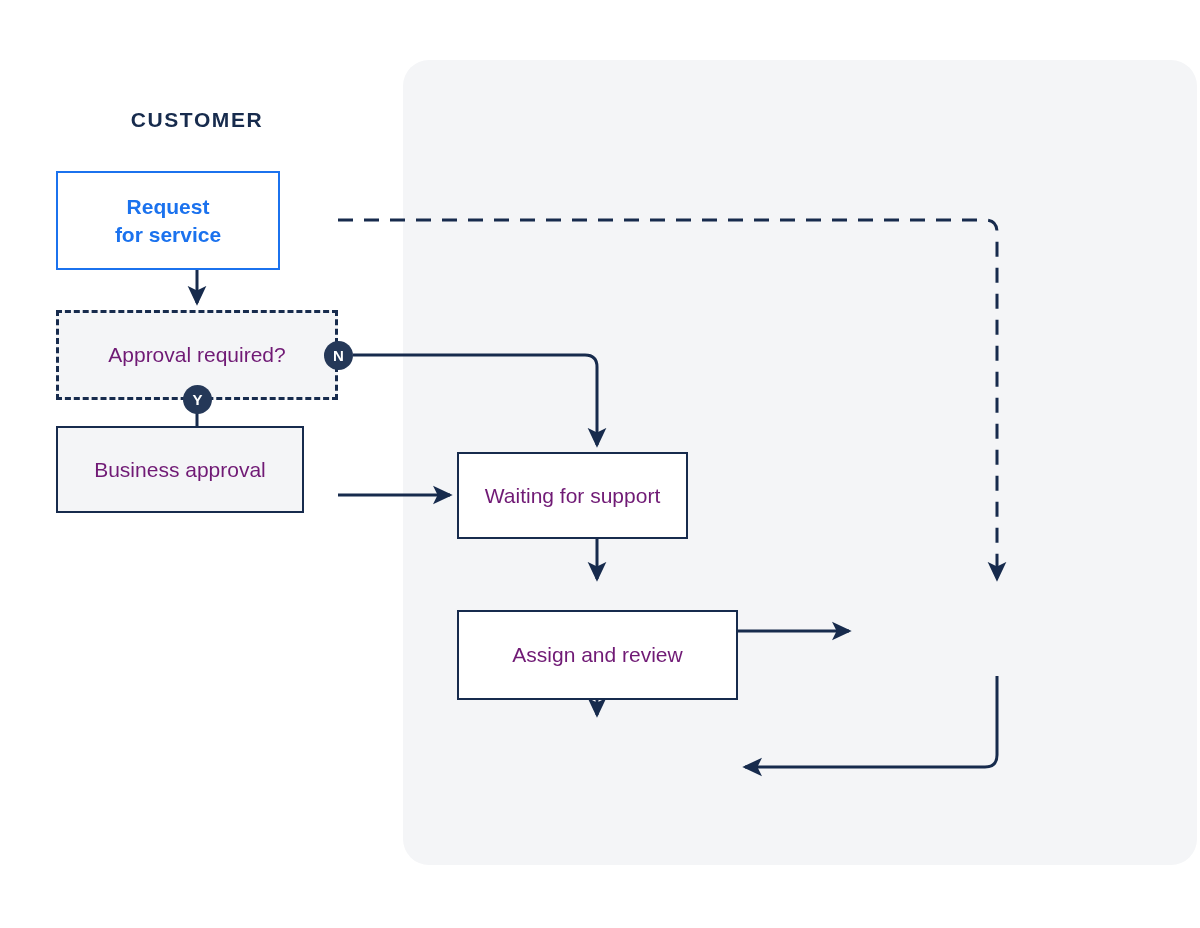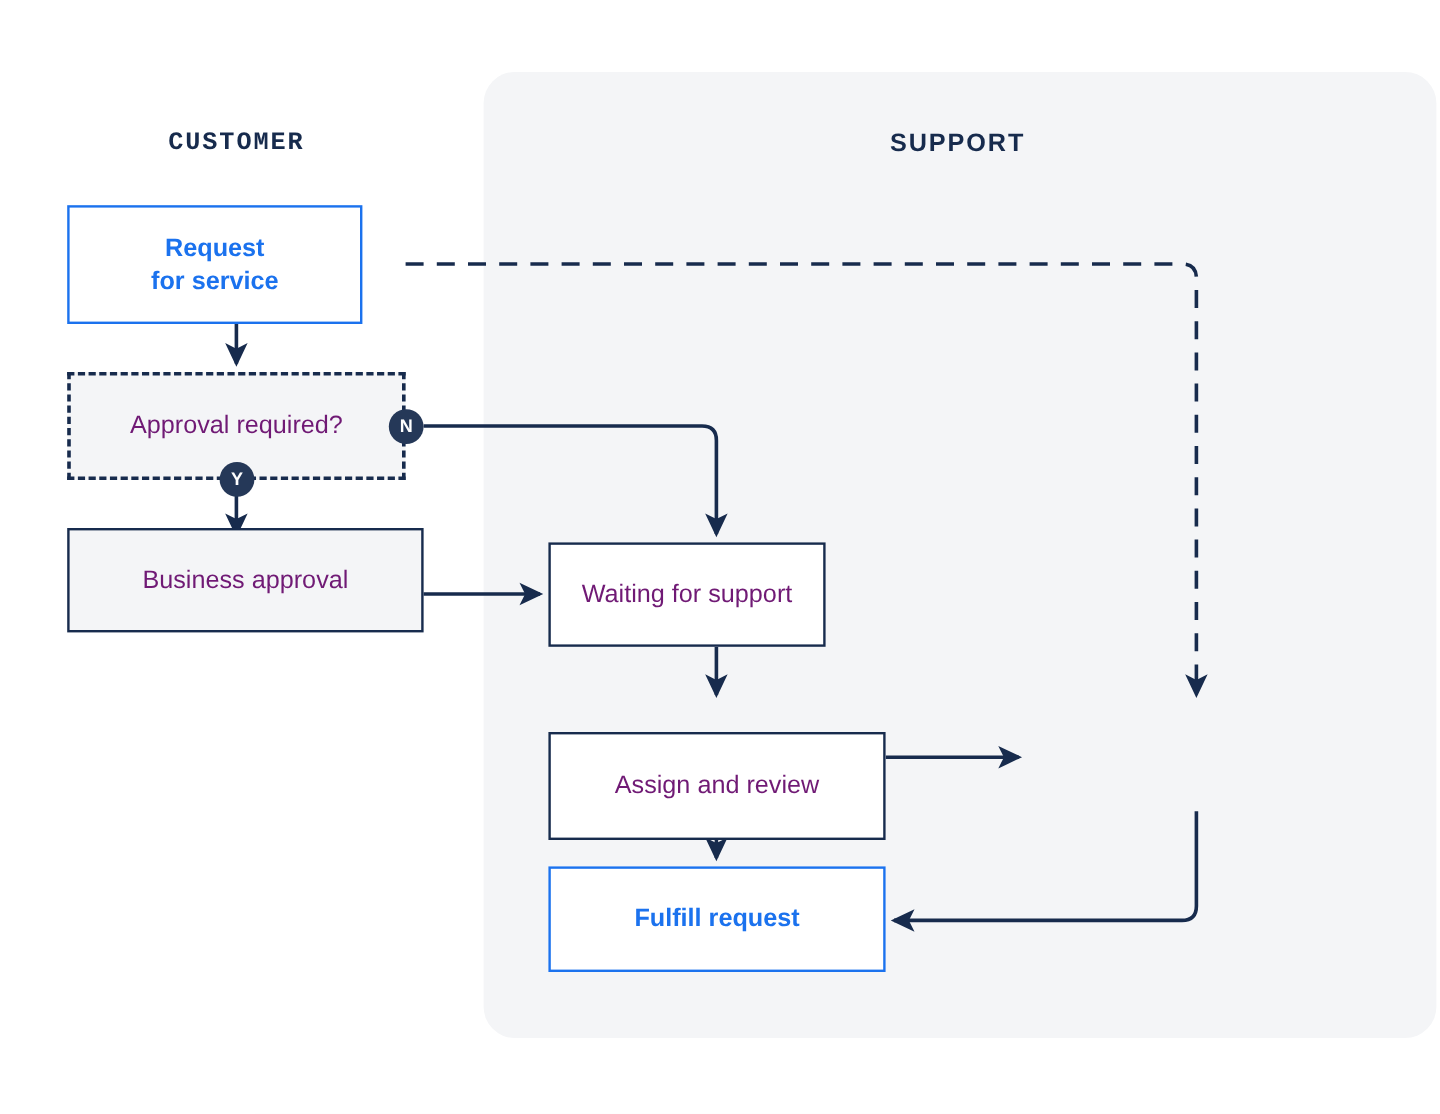--- a/index.html
+++ b/index.html
@@ -29,21 +29,21 @@
   }
   .lane-title {
     position: absolute;
     font-size: 21px;
     font-weight: bold;
     letter-spacing: 1.6px;
     color: #172B4D;
     text-align: center;
     white-space: nowrap;
   }
-  #lane-title-customer { left: 62px; top: 108px; width: 270px; font-family: Liberation Mono, monospace; }
+  #lane-title-customer { left: 62px; top: 108px; width: 270px; }
   #lane-title-support  { left: 663px; top: 108px; width: 270px; }
 
   .node {
     position: absolute;
     display: flex;
     align-items: center;
     justify-content: center;
     text-align: center;
     box-sizing: border-box;
     font-size: 21px;
@@ -54,23 +54,23 @@
   }
   .node.accent {
     color: #1B72EE;
     border-color: #1B72EE;
     font-weight: bold;
   }
   .node.shaded { background: #F4F5F7; }
   .node.dashed { border-style: dashed; border-width: 3px; }
   .node.dashed.shaded { background: #F4F5F7; }
 
-  #node-request  { left: 56px;  top: 171px; width: 246px; height: 99px; }
+  #node-request  { left: 56px;  top: 171px; width: 224px; height: 99px; }
   #node-approval { left: 56px;  top: 310px; width: 282px; height: 90px; }
-  #node-business { left: 56px;  top: 440px; width: 297px; height: 87px; }
+  #node-business { left: 56px;  top: 426px; width: 248px; height: 87px; }
   #node-waiting  { left: 457px; top: 452px; width: 231px; height: 87px; }
   #node-assign   { left: 457px; top: 586px; width: 281px; height: 90px; margin-top: 24px; }
   #node-fulfill  { left: 457px; top: 722px; width: 281px; height: 88px; }
   #node-pending  { left: 856px; top: 586px; width: 281px; height: 90px; }
 
   .node-label { display: block; padding: 0 10px; }
 
   .edge-layer {
     position: absolute;
     left: 0; top: 0;
@@ -97,21 +97,20 @@
   #badge-yes { left: 183px; top: 385px; }
 </style>
 </head>
 <body>
 
 <div id="canvas">
 
   <div class="swimlane-panel"></div>
 
   <div class="lane-title" id="lane-title-customer">CUSTOMER</div>
-  <div class="lane-title" id="lane-title-support">SUPPORT</div>
 
   <svg class="edge-layer" viewBox="0 0 1200 928" width="1200" height="928">
     <defs>
       <marker id="arrow-navy" viewBox="0 0 12 12" refX="9.5" refY="6" markerWidth="7.2" markerHeight="7.2" orient="auto-start-reverse">
         <path d="M 0 0.8 L 11 6 L 0 11.2 L 2.6 6 Z" fill="#172B4D"></path>
       </marker>
     </defs>
 
     <g>
       <path d="M 197 270 L 197 303" fill="none" stroke="#172B4D" stroke-width="3" marker-end="url(#arrow-navy)"></path>
@@ -164,20 +163,17 @@
 
   <div class="node" id="node-waiting">
     <span class="node-label">Waiting for support</span>
   </div>
 
   <div class="node" id="node-assign">
     <span class="node-label">Assign and review</span>
   </div>
 
 
-  <div class="node accent" id="node-fulfill">
-    <span class="node-label">Fulfill request</span>
-  </div>
 
   <div class="branch-badge" id="badge-no">N</div>
   <div class="branch-badge" id="badge-yes">Y</div>
 
 </div>
 
 </body></html>

